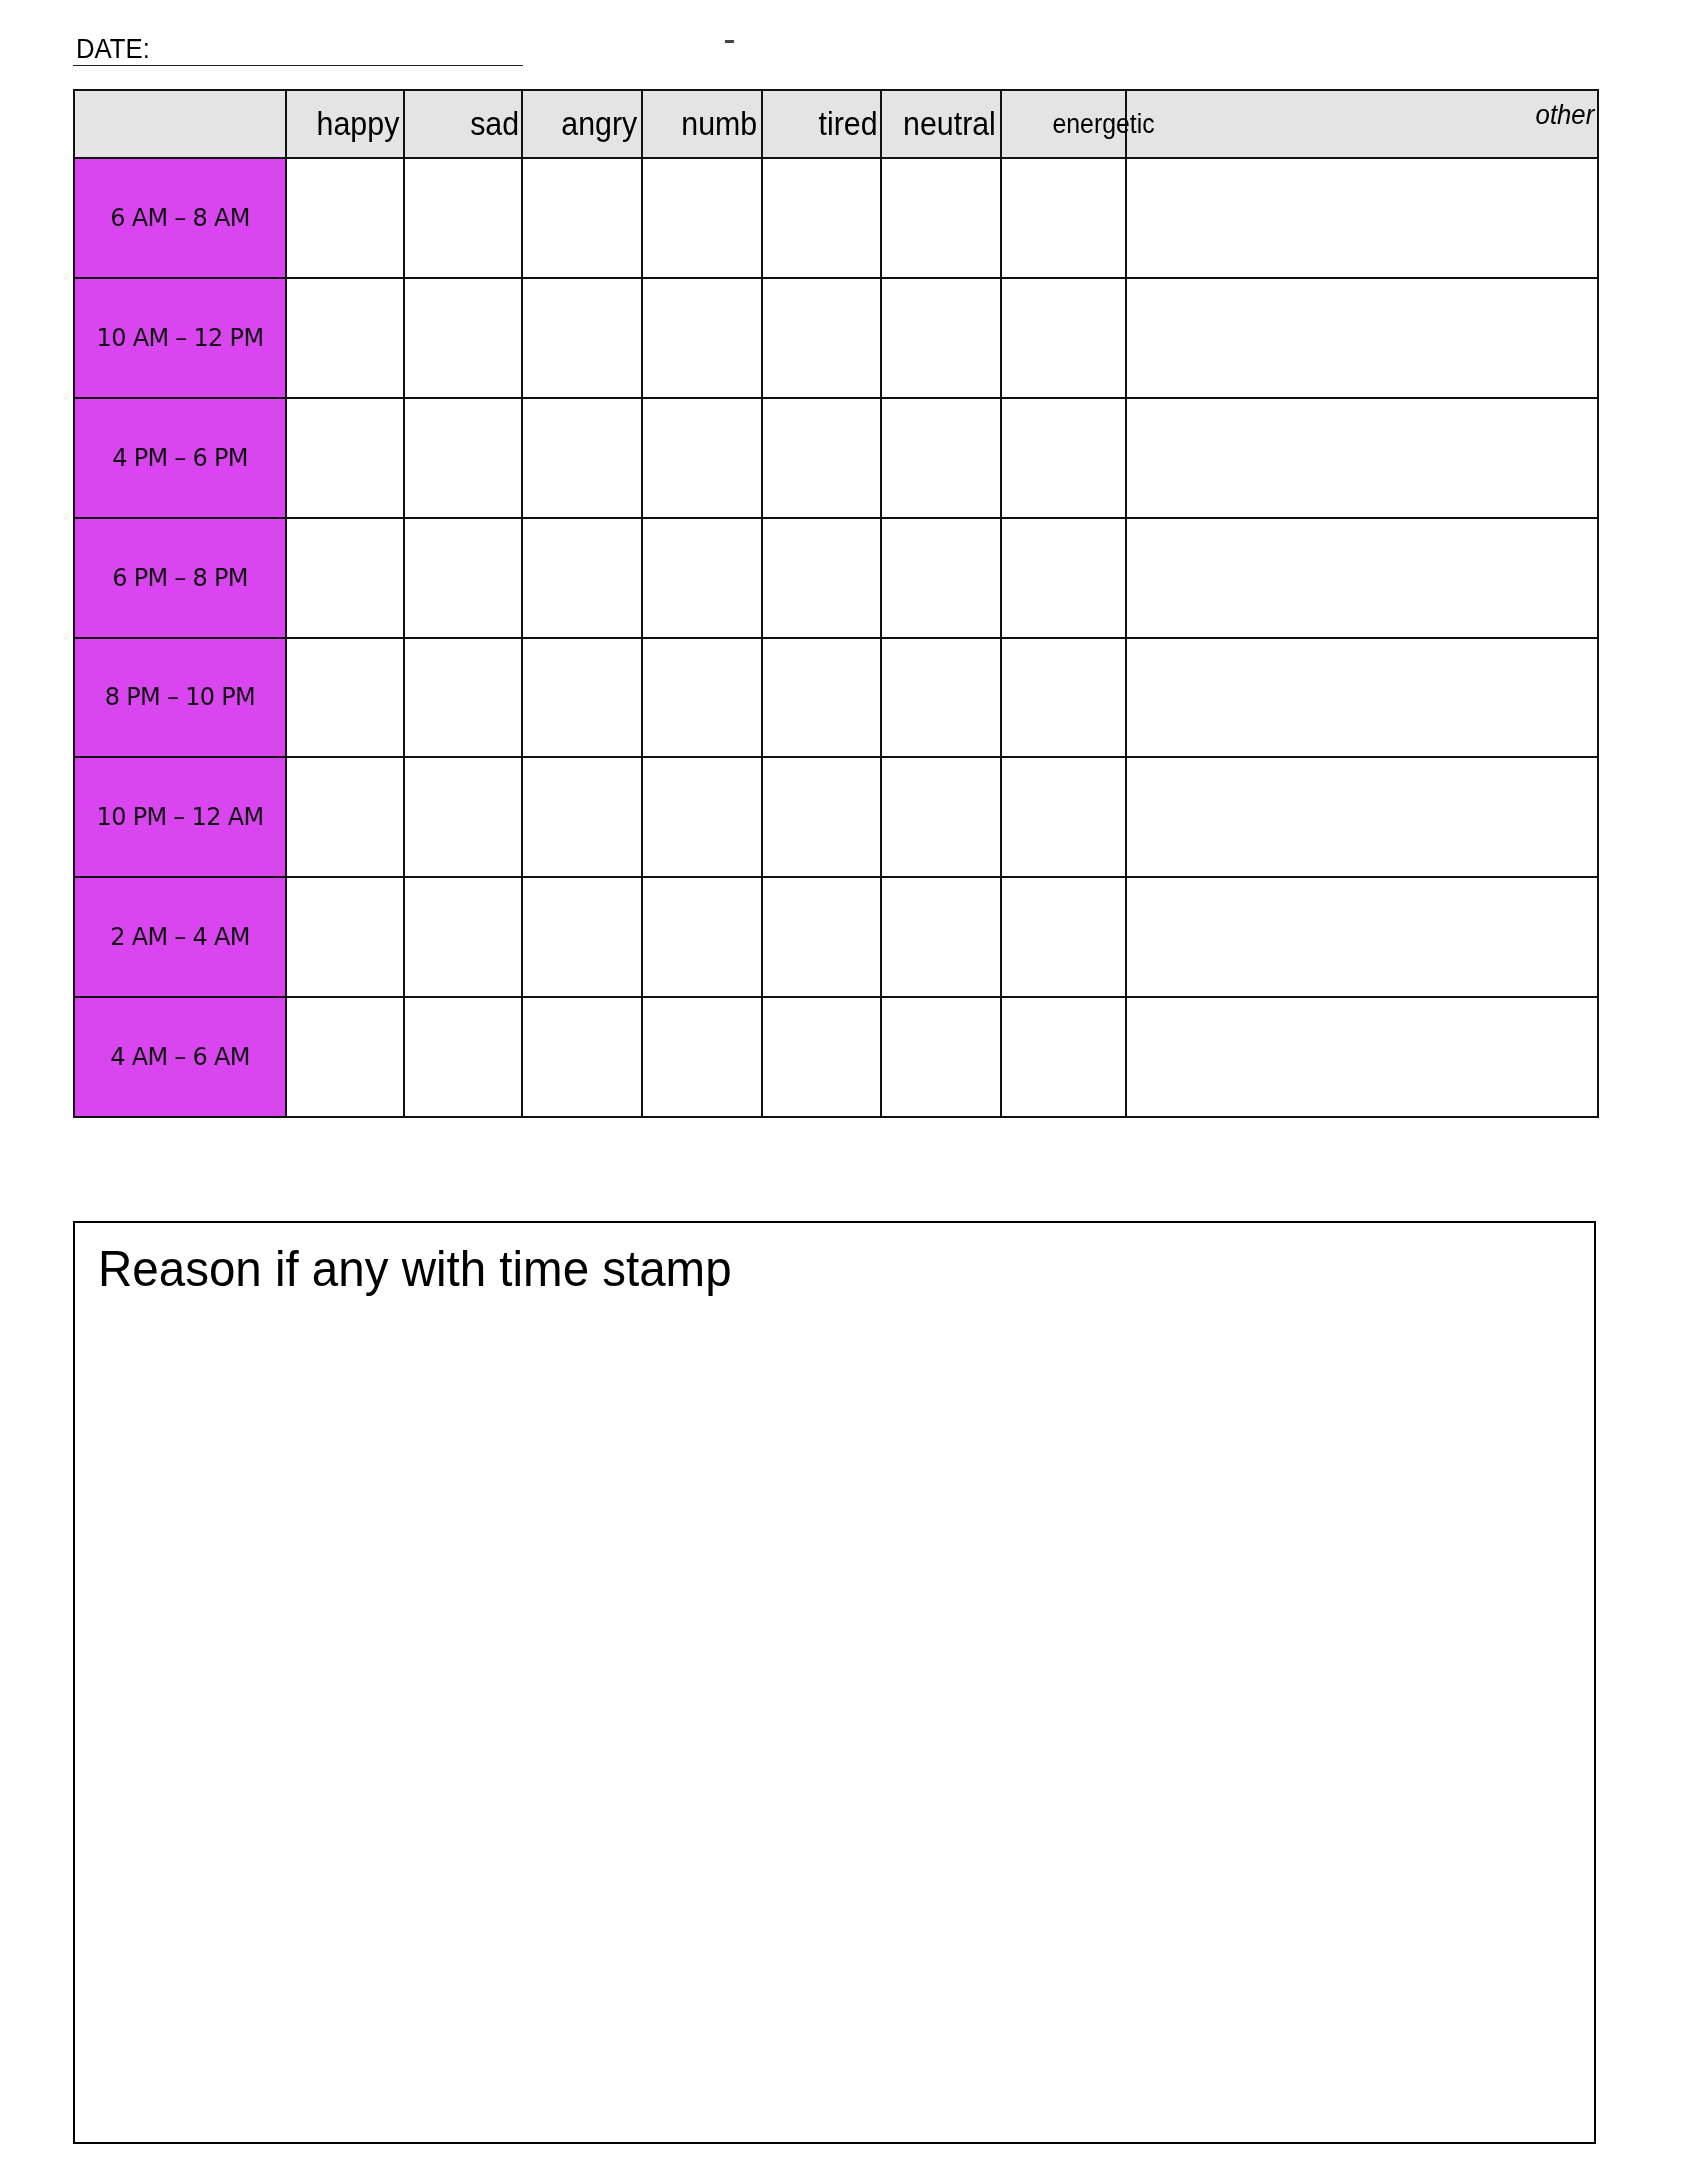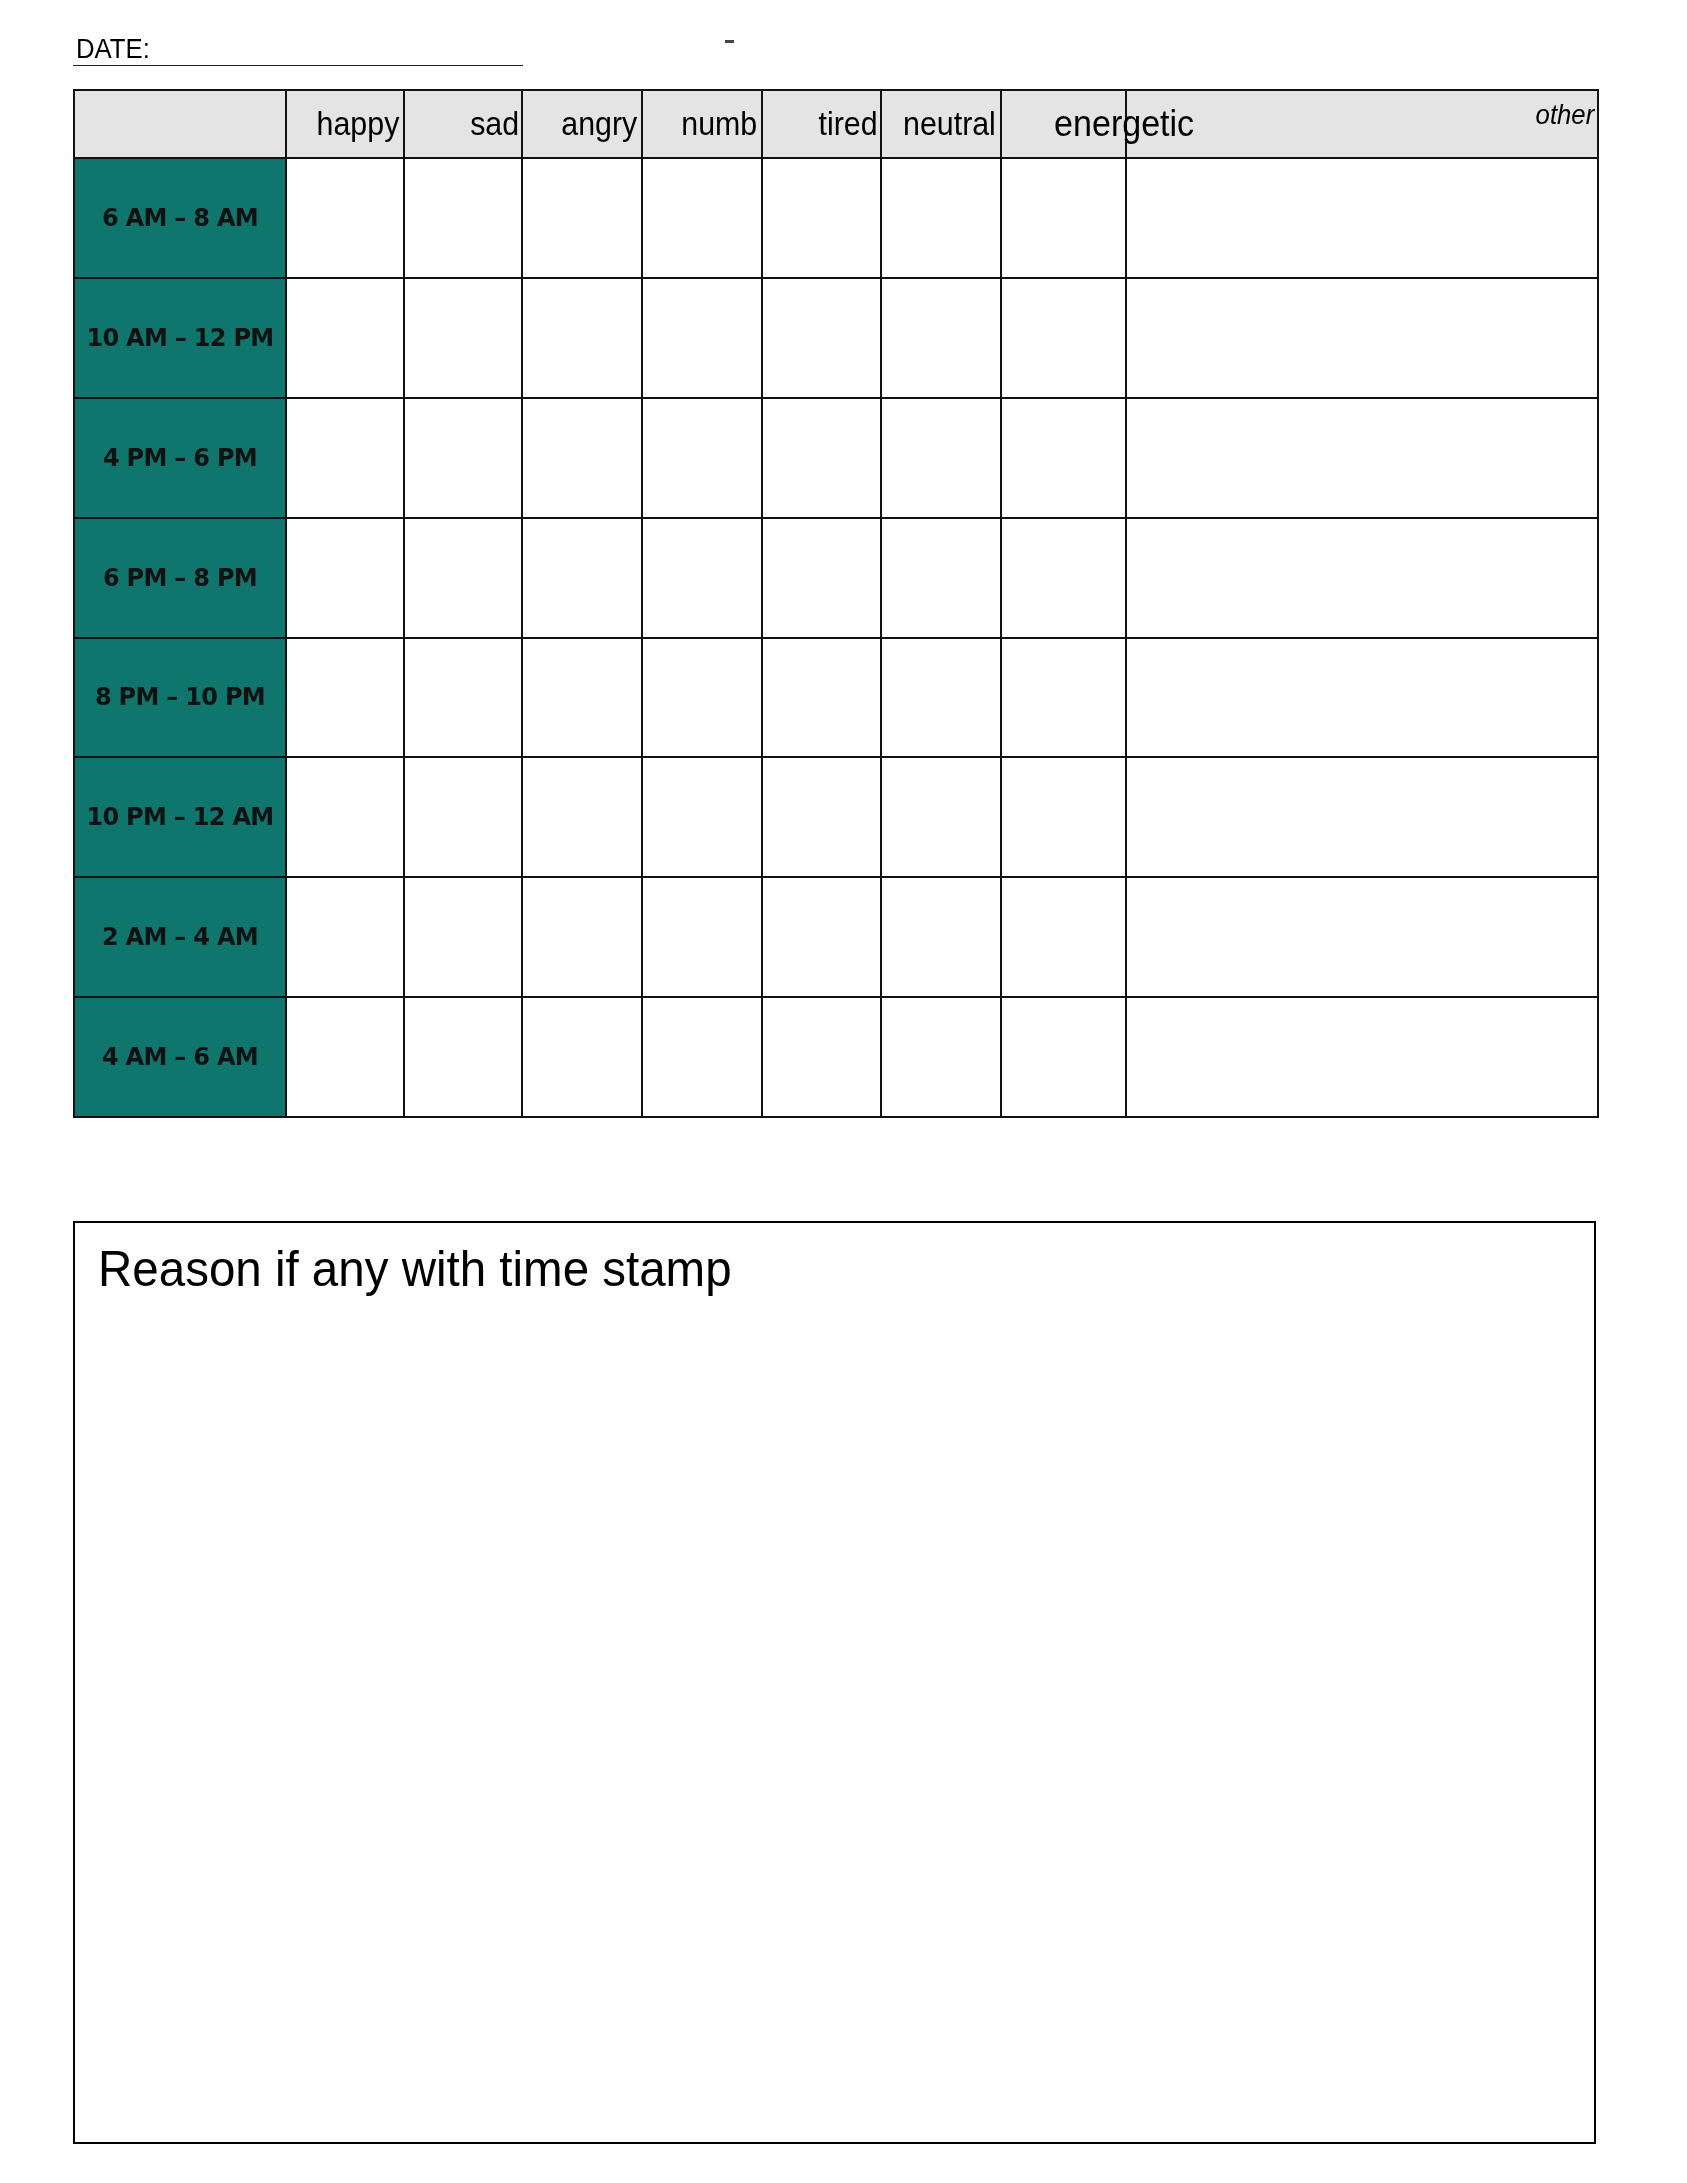--- a/index.html
+++ b/index.html
@@ -10,25 +10,25 @@
   .date-label { position:absolute; left:2.6px; bottom:0px; font-size:28px; line-height:32px;
                 transform:scaleX(0.92); transform-origin:left bottom; }
   .stray-mark { position:absolute; left:725px; top:40px; width:9.3px; height:2.6px; background:#444; }
 
   table.tracker { position:absolute; left:73px; top:89px; width:1524px; height:1029px;
                   border-collapse:collapse; table-layout:fixed; border:2.6px solid #111; }
   table.tracker th, table.tracker td { border:2px solid #111; padding:0; }
   table.tracker thead th { background:#e4e4e4; height:58px; font-weight:normal;
                            font-size:33px; text-align:right; vertical-align:middle; }
   table.tracker thead th .lbl { display:inline-block; transform:scaleX(0.92); }
-  table.tracker thead th.energetic { font-size:37px;padding-left:46px; }
+  table.tracker thead th.energetic { font-size:27px;padding-left:46px; }
   table.tracker thead th.other { font-size:28px; vertical-align:top; padding-top:8px;font-style:italic; }
   table.tracker tbody td { height:77px; background:#fff; }
-  table.tracker tbody td.time { background:#0f766e; font-family:"DejaVu Sans", sans-serif;
-                                font-weight:bold; font-size:24px; text-align:center; letter-spacing:-0.7px;
+  table.tracker tbody td.time { background:#d946ef; font-family:"DejaVu Sans", sans-serif;
+                                font-weight:normal; font-size:24px; text-align:center; letter-spacing:-0.7px;
                                 color:#111; }
   .reason-box { position:absolute; left:73px; top:1221px; width:1519px; height:919px;
                 border:2.6px solid #000; }
   .reason-title { position:absolute; left:22.5px; top:16px; font-size:50px; line-height:60px;
                   transform:scaleX(0.95); transform-origin:left top; white-space:nowrap; }
   .reason-area { position:absolute; left:13.2px; right:13.2px; top:86px; bottom:13.2px;
                  border:none; background:transparent; resize:none; outline:none; }
   .date-input { position:absolute; left:86px; top:1.3px; width:357px; height:29px;
                 border:none; background:transparent; outline:none; font-size:24px;
                 font-family:"Liberation Sans", sans-serif; }

